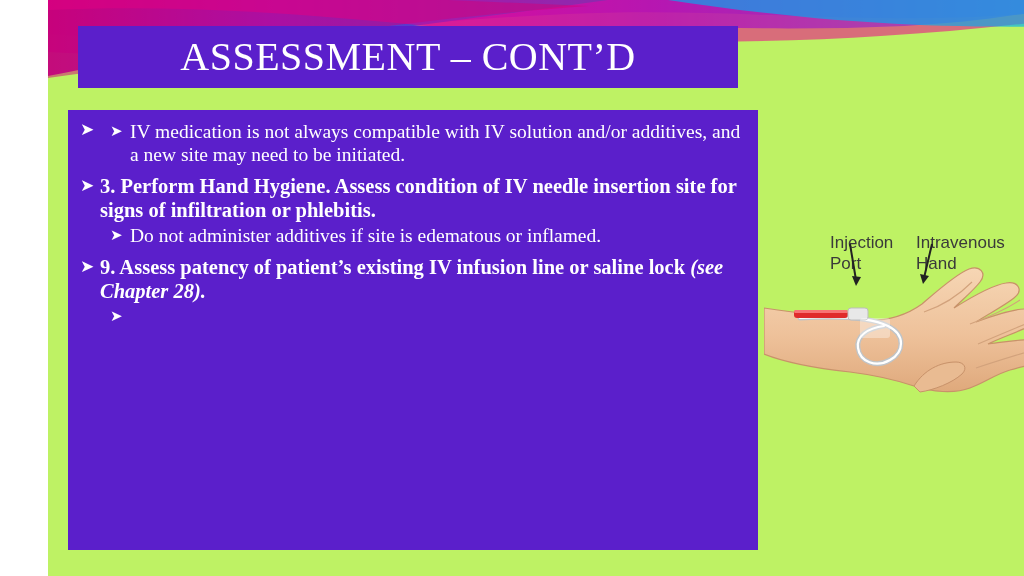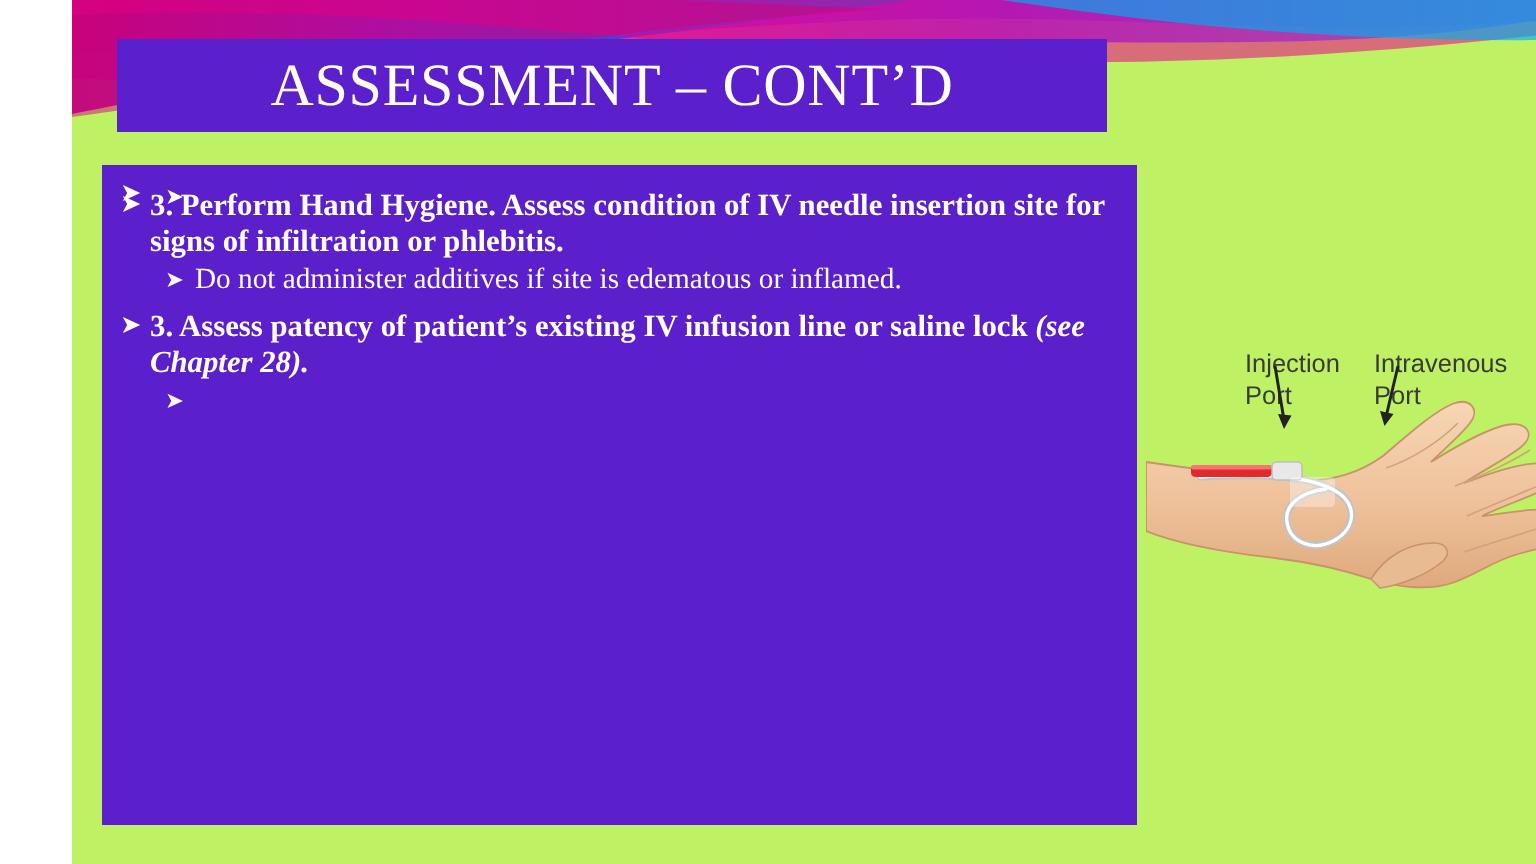--- a/index.html
+++ b/index.html
@@ -167,47 +167,48 @@
   </div>
 
   <div class="body-panel">
 
     <p class="lvl1">
       <span class="bullet">➤</span>
     </p>
 
     <p class="lvl2">
       <span class="bullet">➤</span>
+      <span>IV medication is not always compatible with IV solution and/or additives, and a new site may need to be initiated.</span>
     </p>
 
     <p class="lvl1">
       <span class="bullet">➤</span>
       <span>3. Perform Hand Hygiene. Assess condition of IV needle insertion site for signs of infiltration or phlebitis.</span>
     </p>
 
     <p class="lvl2">
       <span class="bullet">➤</span>
       <span>Do not administer additives if site is edematous or inflamed.</span>
     </p>
 
     <p class="lvl1">
       <span class="bullet">➤</span>
-      <span>3. Assess patency of patient’s existing IV infusion line or saline lock </span><span class="ital">(see Chapter 28).</span>
+      <span>9. Assess patency of patient’s existing IV infusion line or saline lock </span><span class="ital">(see Chapter 28).</span>
     </p>
 
     <p class="lvl2">
       <span class="bullet">➤</span>
     </p>
 
   </div>
 
   <div class="art-label label-injection" style="white-space:pre-line;">Injection
 Port</div>
   <div class="art-label label-iv" style="white-space:pre-line;">Intravenous
-Port</div>
+Hand</div>
 
   <div class="art">
     <svg width="300" height="180" viewBox="0 0 300 180" xmlns="http://www.w3.org/2000/svg">
       <defs>
         <linearGradient id="skin" x1="0" y1="0" x2="0" y2="1">
           <stop offset="0%" stop-color="#F6D6B4"></stop>
           <stop offset="55%" stop-color="#EEC19A"></stop>
           <stop offset="100%" stop-color="#DFA97C"></stop>
         </linearGradient>
       </defs>

